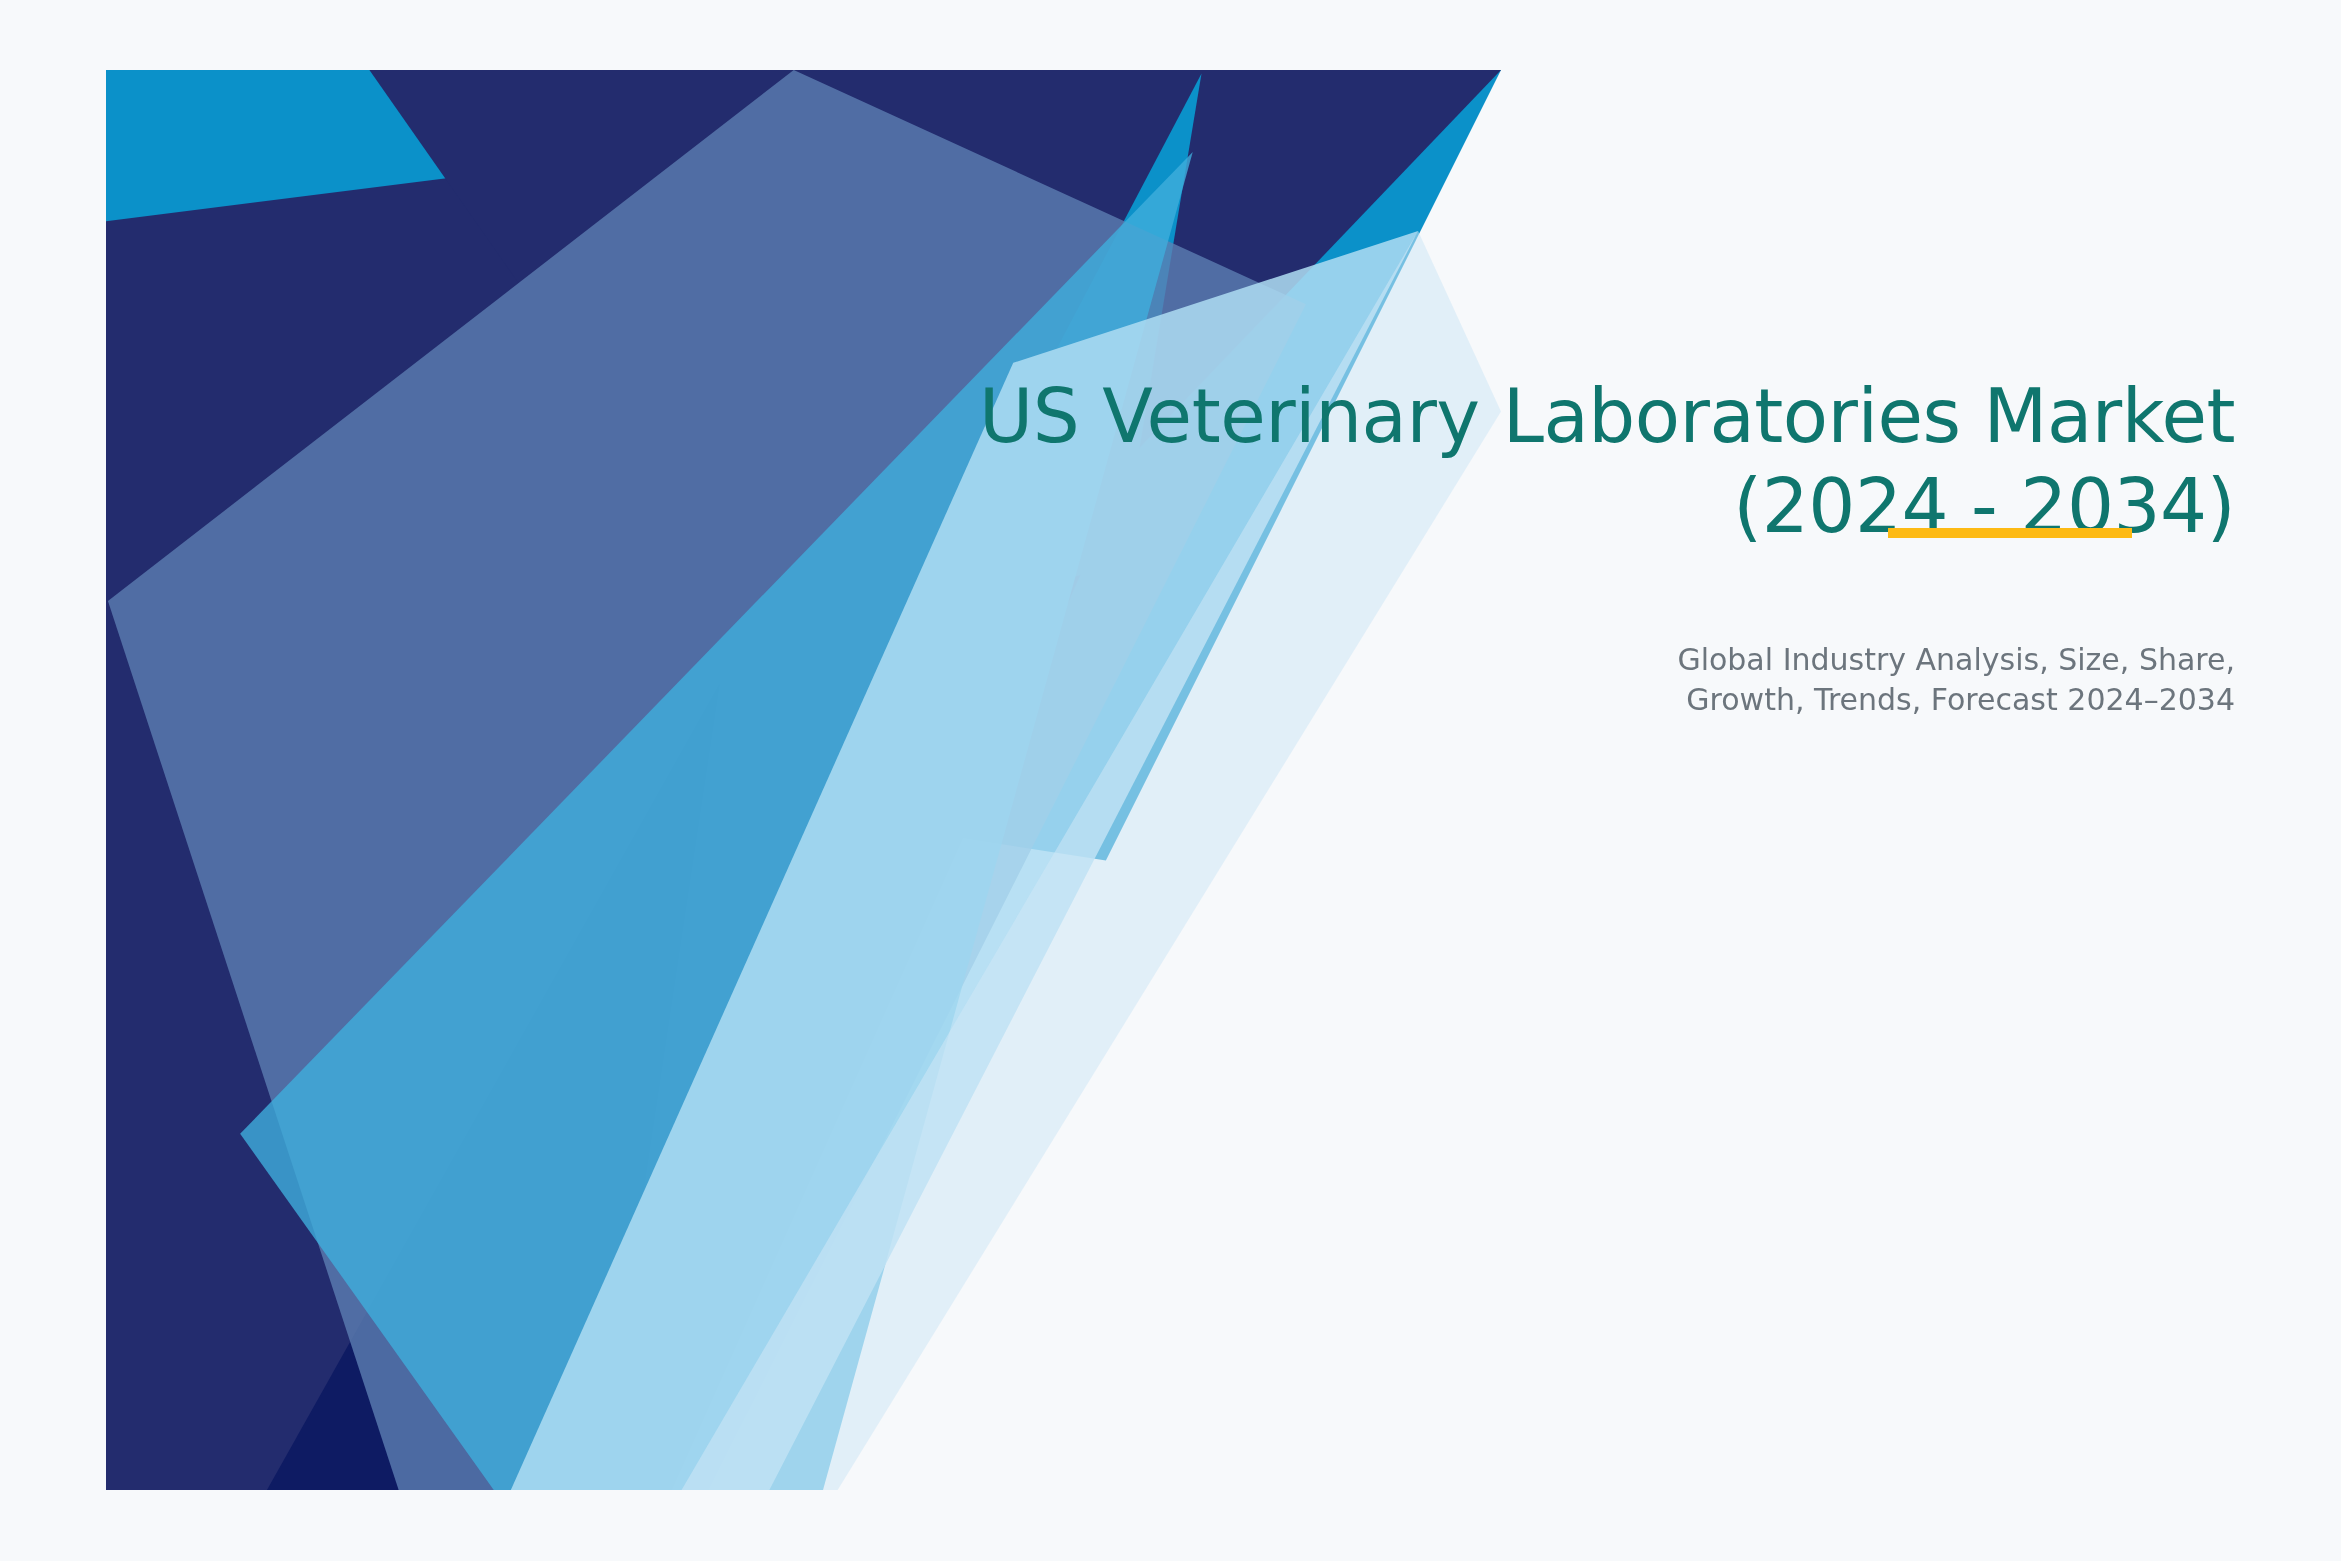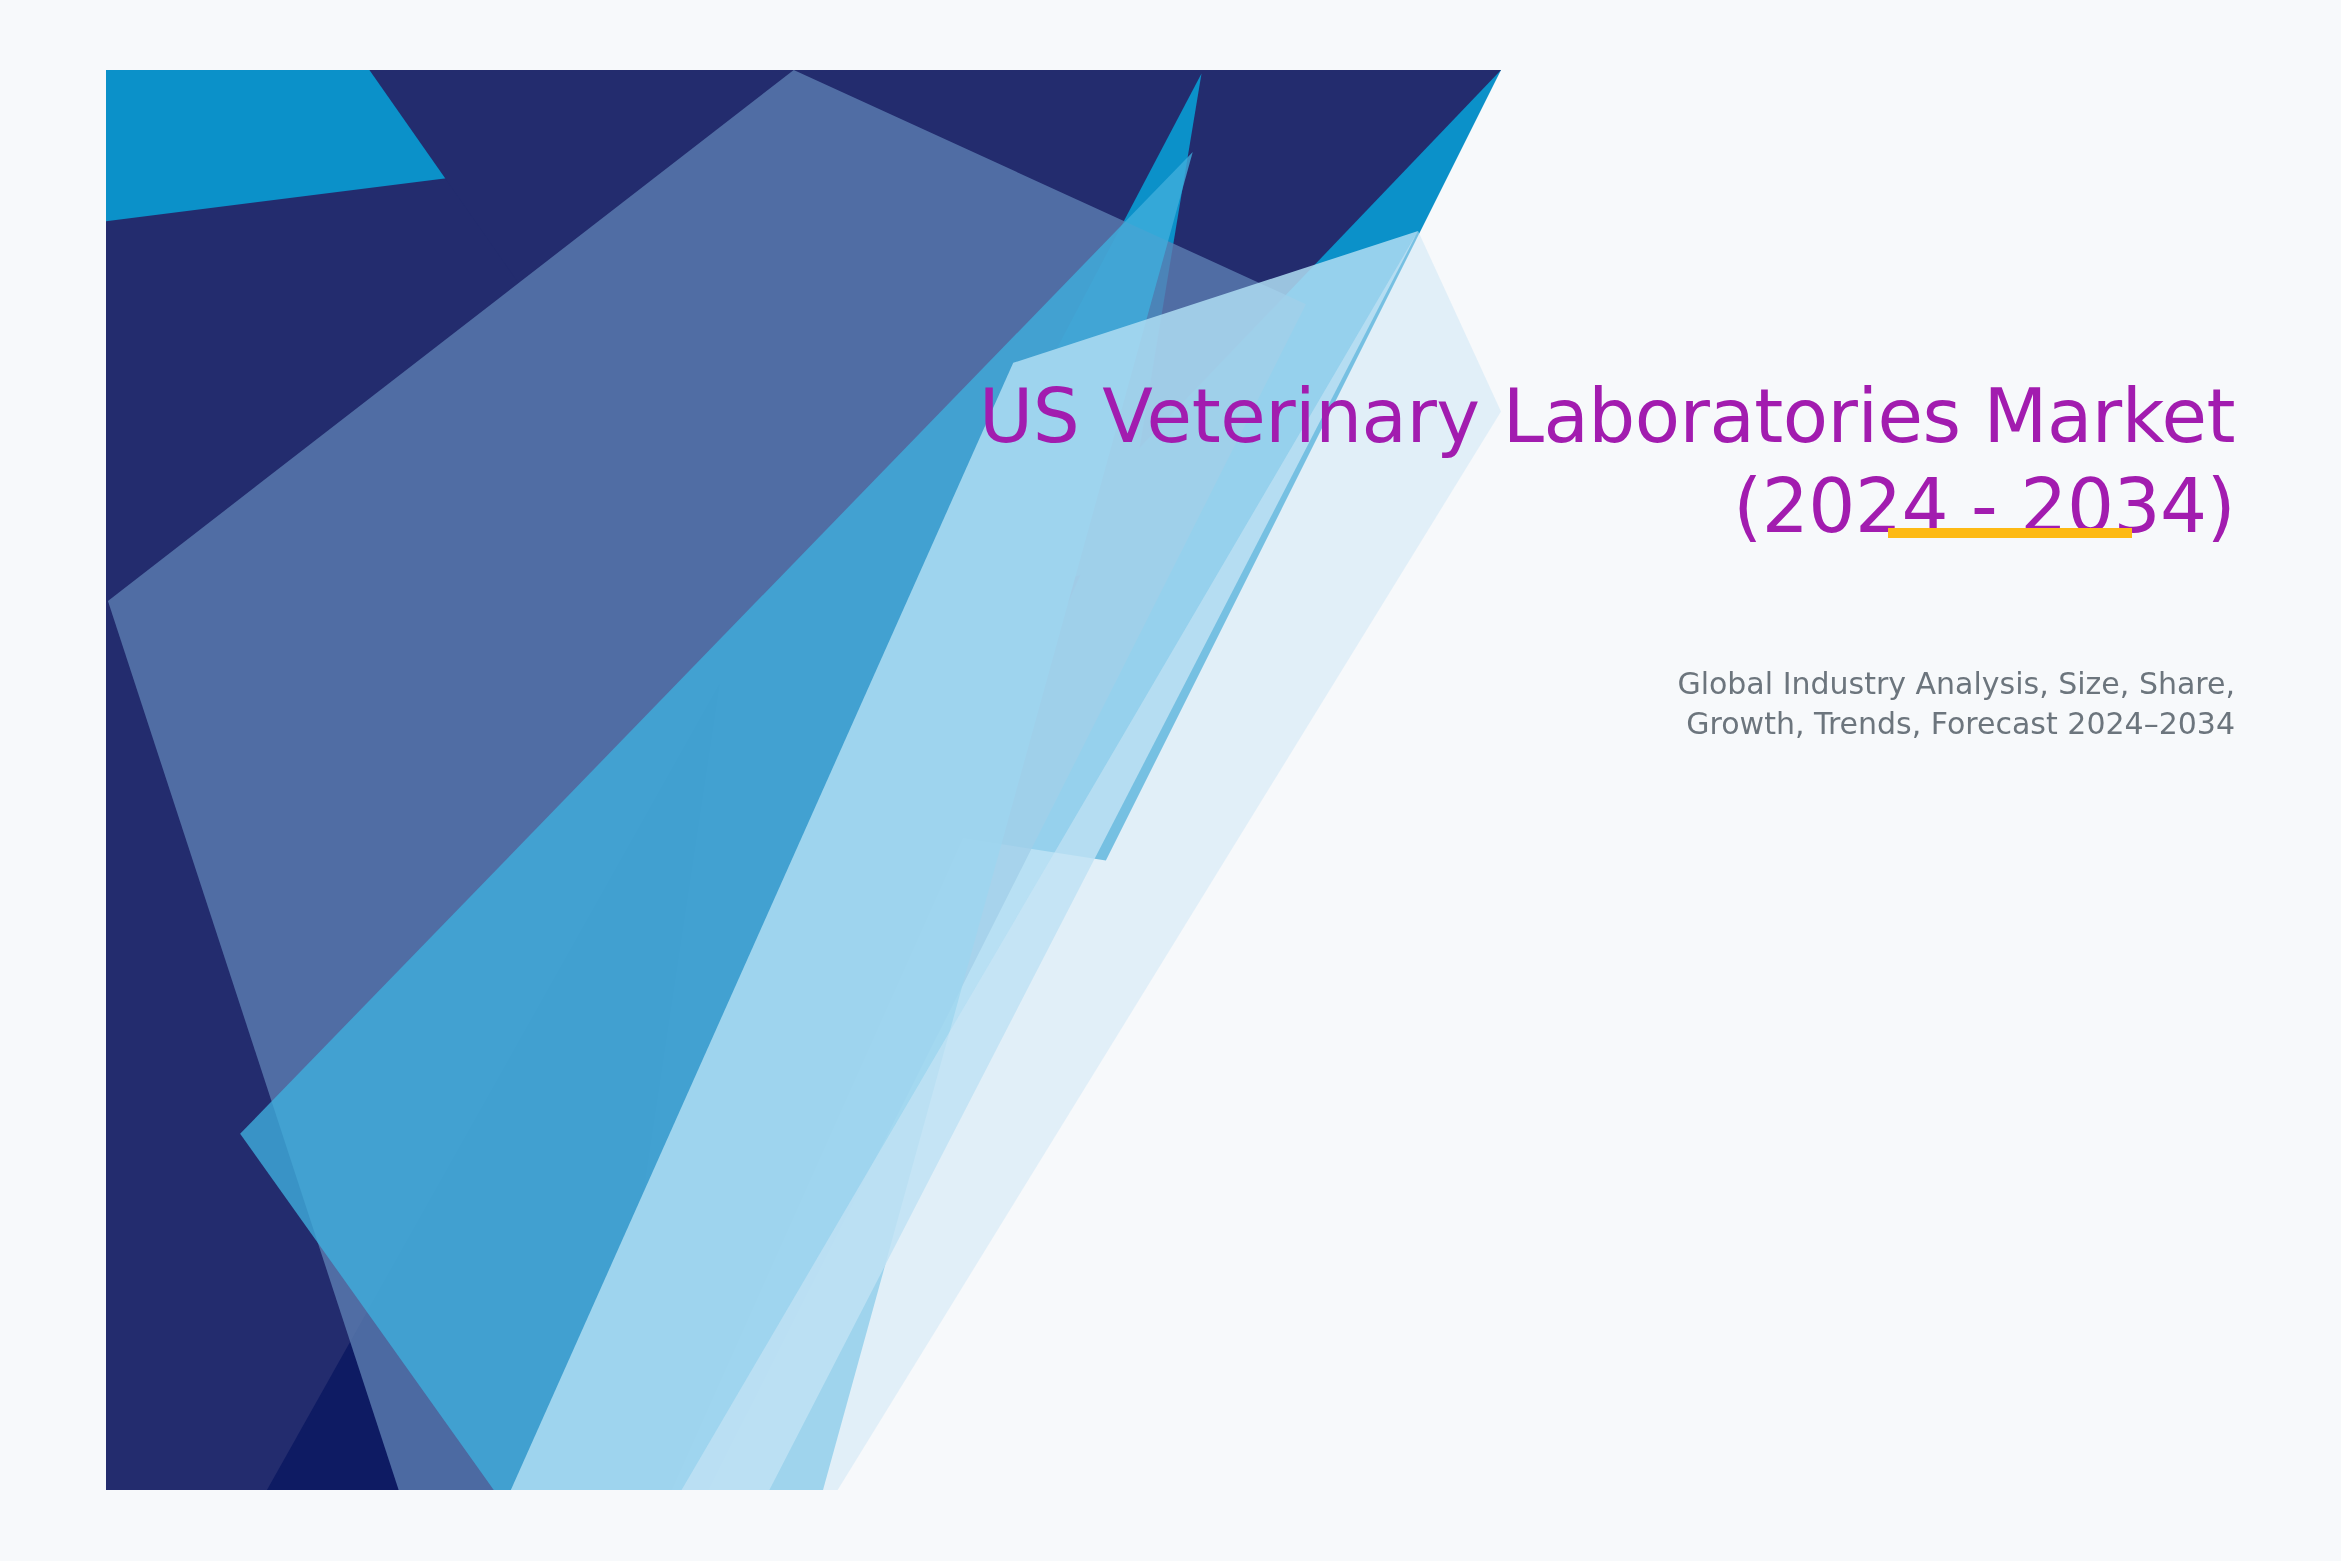--- a/index.html
+++ b/index.html
@@ -95,21 +95,21 @@
           <polygon points="1258,1258 1010,2910 330,2910" fill="#0E1B63" fill-opacity="1"></polygon>
           <polygon points="4,1088 1410,0 2460,480 1235,2910 600,2910" fill="#5E80B3" fill-opacity="0.78"></polygon>
           <polygon points="2228,168 1470,2910 795,2910 275,2180" fill="#3FAEDC" fill-opacity="0.8"></polygon>
           <polygon points="2690,330 1360,2910 830,2910 1860,600" fill="#AEDCF2" fill-opacity="0.86"></polygon>
           <polygon points="2690,330 2860,700 1500,2910 1180,2910" fill="#CFE7F6" fill-opacity="0.55"></polygon>
         </g>
     </svg>
   </div>
 
   <div id="title-block">
-    <h1 id="page-title" style="color: #a21caf;">US Veterinary Laboratories Market
+    <h1 id="page-title" style="color: #0f766e;">US Veterinary Laboratories Market
 (2024 - 2034)</h1>
     <div id="title-underline" style="background: rgb(253, 186, 20);"></div>
-    <p id="page-subtitle" style="color: rgb(108, 117, 125); margin-top: 24px;">Global Industry Analysis, Size, Share,
+    <p id="page-subtitle" style="color: rgb(108, 117, 125);">Global Industry Analysis, Size, Share,
 Growth, Trends, Forecast 2024–2034</p>
   </div>
 
 </div>
 
 
 </body></html>

